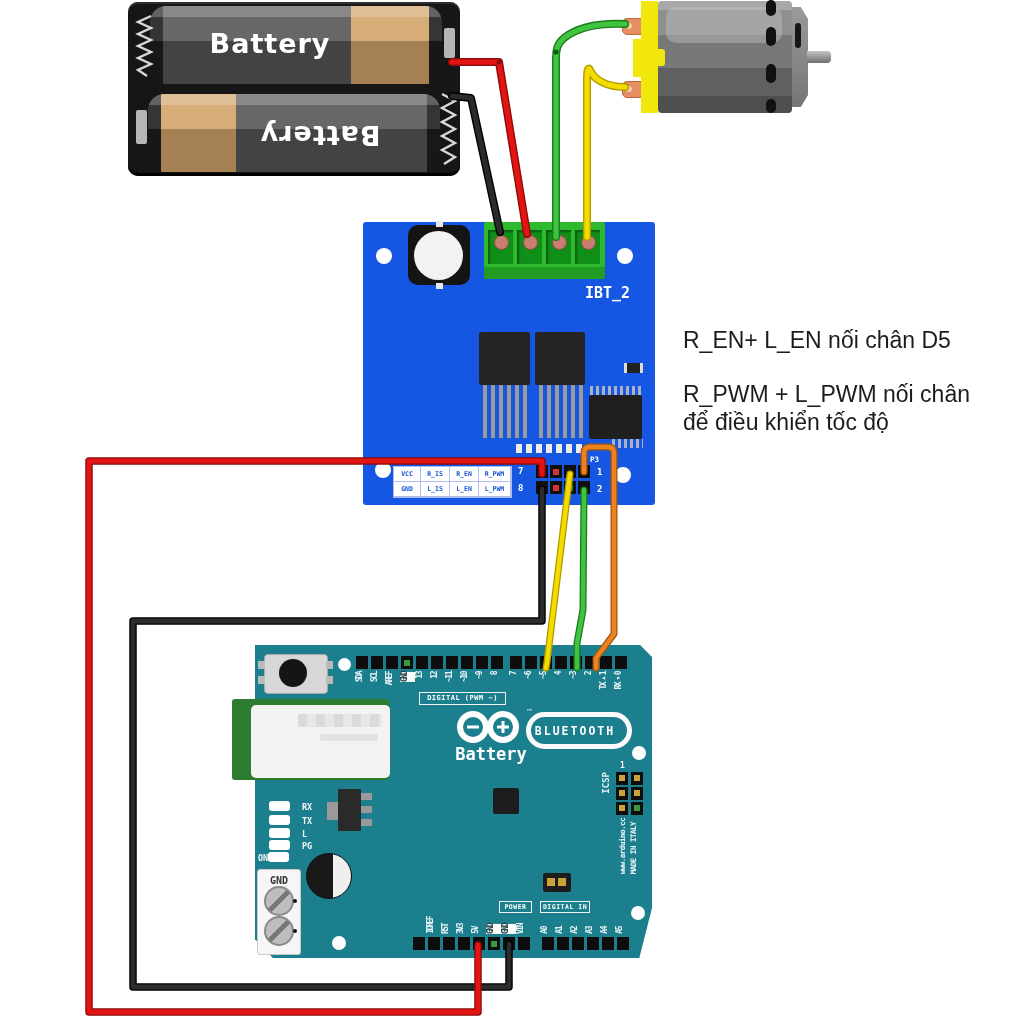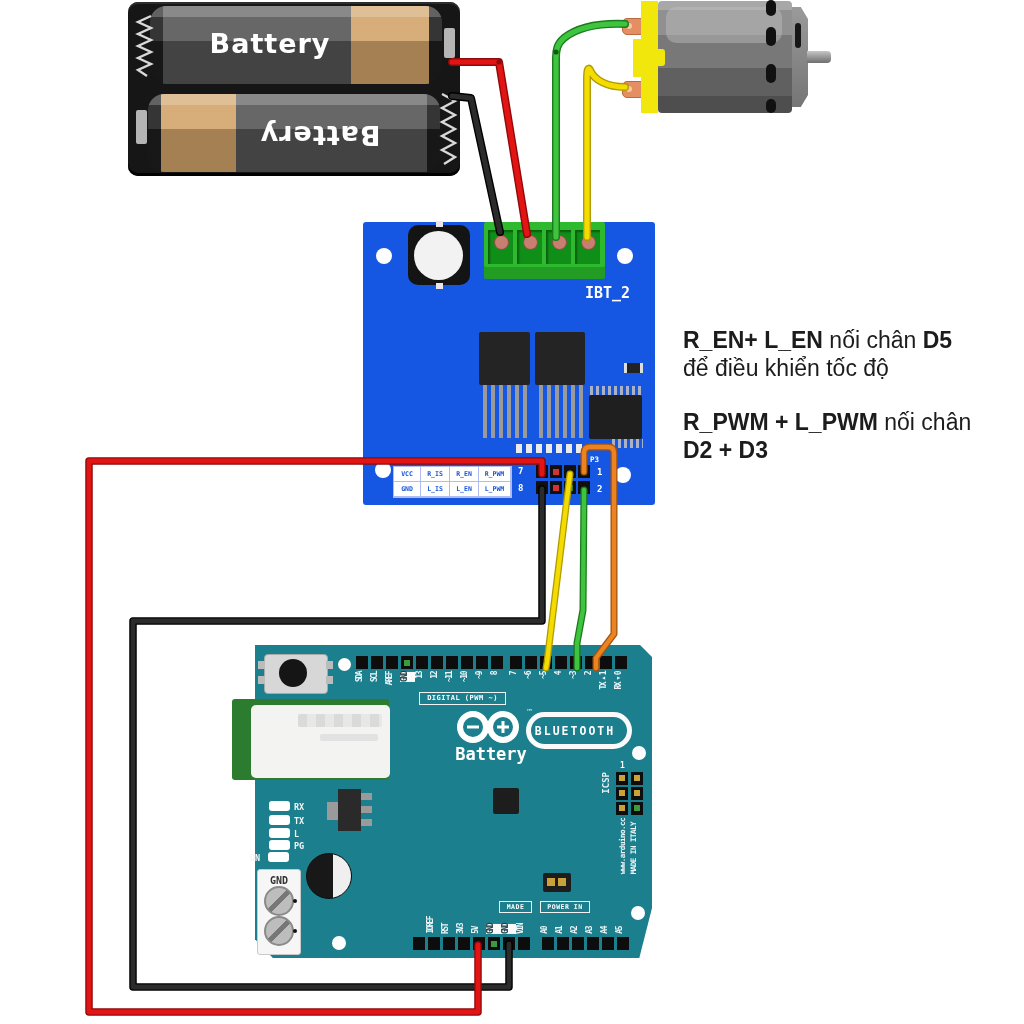--- a/index.html
+++ b/index.html
@@ -26,22 +26,22 @@
   .capbox{position:absolute;background:#141414;border-radius:10px;}
   .whitebox-cap{position:absolute;border:1px solid #f2f2f2;color:#fff;
     font:bold 7px "DejaVu Sans Mono",monospace;text-align:center;letter-spacing:0.5px;}
   .tbl{position:absolute;display:grid;grid-template-columns:27px 29px 29px 32px;
        grid-auto-rows:15px;background:#ffffff;border:1px solid #aebcf0;}
   .tbl div{border-right:1px solid #aebcf0;border-bottom:1px solid #aebcf0;
        font:bold 6.5px "DejaVu Sans Mono",monospace;color:#1a55d6;
        display:flex;align-items:center;justify-content:center;}
   .annot{font-family:"Liberation Sans","DejaVu Sans",sans-serif;font-size:23px;
          line-height:28px;color:#1c1c1c;}
-  .annot b{font-weight:700;}
-  .ledlabel{position:absolute;font:bold 8.5px "DejaVu Sans Mono",monospace;color:#f2f8f8;}
+  .annot b{font-weight:400;}
+  .ledlabel{position:absolute;font:bold 8.5px "DejaVu Sans Mono",monospace;color:#f2f8f8;margin-left:8px;}
   .screw{position:absolute;border-radius:50%;background:#bdbdbd;border:2px solid #8a8a8a;
          background-image:linear-gradient(135deg,transparent 44%,#777 44%,#777 56%,transparent 56%);}
 </style>
 </head>
 <body>
 
 <div class="abs" style="left:128px;top:2px;width:332px;height:174px;background:#161616;border-radius:10px;
             box-shadow:inset 0 2px 0 #2e2e2e, inset 0 -3px 0 #000;">
 </div>
 
@@ -237,22 +237,22 @@
 </div>
 <div class="screw" style="left:264px;top:886px;width:26px;height:26px;"></div>
 <div class="screw" style="left:264px;top:916px;width:26px;height:26px;"></div>
 <div class="circle abs" style="left:293px;top:899px;width:4px;height:4px;background:#111;"></div>
 <div class="circle abs" style="left:293px;top:929px;width:4px;height:4px;background:#111;"></div>
 
 <div class="abs" style="left:543px;top:873px;width:28px;height:19px;background:#1d1d1d;border-radius:2px;"></div>
 <div class="abs" style="left:547px;top:878px;width:8px;height:8px;background:#c9a23a;"></div>
 <div class="abs" style="left:558px;top:878px;width:8px;height:8px;background:#c9a23a;"></div>
 
-<div class="whitebox-cap" style="left:499px;top:901px;width:31px;height:10px;line-height:10px;font-size:6.5px;">MADE</div>
-<div class="whitebox-cap" style="left:540px;top:901px;width:48px;height:10px;line-height:10px;font-size:6.5px;">POWER IN</div>
+<div class="whitebox-cap" style="left:499px;top:901px;width:31px;height:10px;line-height:10px;font-size:6.5px;">POWER</div>
+<div class="whitebox-cap" style="left:540px;top:901px;width:48px;height:10px;line-height:10px;font-size:6.5px;">DIGITAL IN</div>
 
 <div class="vrow bottom" style="left:426px;top:898px;height:36px;">
   <span>IOREF</span>
   <span>RST</span>
   <span>3V3</span>
   <span>5V</span>
   <span class="wbox">GND</span>
   <span class="wbox">GND</span>
   <span>VIN</span>
 </div>
@@ -285,27 +285,24 @@
 <div class="vlab abs" style="left:629px;top:822px;font-size:7.5px;letter-spacing:-0.5px;">MADE IN ITALY</div>
 
 <div class="hole" style="left:632px;top:746px;width:14px;height:14px;"></div>
 <div class="hole" style="left:631px;top:906px;width:14px;height:14px;"></div>
 <div class="hole" style="left:332px;top:936px;width:14px;height:14px;"></div>
 
 <div class="abs annot" style="left:683px;top:326px;width:340px;">
   <div>
     <b>R_EN+ L_EN</b><span> nối chân </span><b>D5</b>
   </div>
-  <div>để điều khiển tốc độ</div>
   <div style="margin-top:26px;">
     <b>R_PWM + L_PWM</b><span> nối chân</span>
   </div>
-  <div>
-    <b>D2 + D3</b>
-  </div>
+  <div>để điều khiển tốc độ</div>
 </div>
 
 <svg class="abs" style="left:0;top:0;pointer-events:none;" width="1024" height="1024" viewBox="0 0 1024 1024" fill="none" stroke-linecap="round" stroke-linejoin="round">
 
   <g>
     <path d="M 452,62 L 499,62 L 527,234" stroke="#8f0a0a" stroke-width="8"></path>
     <path d="M 452,62 L 499,62 L 527,234" stroke="#e31414" stroke-width="5.2"></path>
   </g>
 
   <g>

